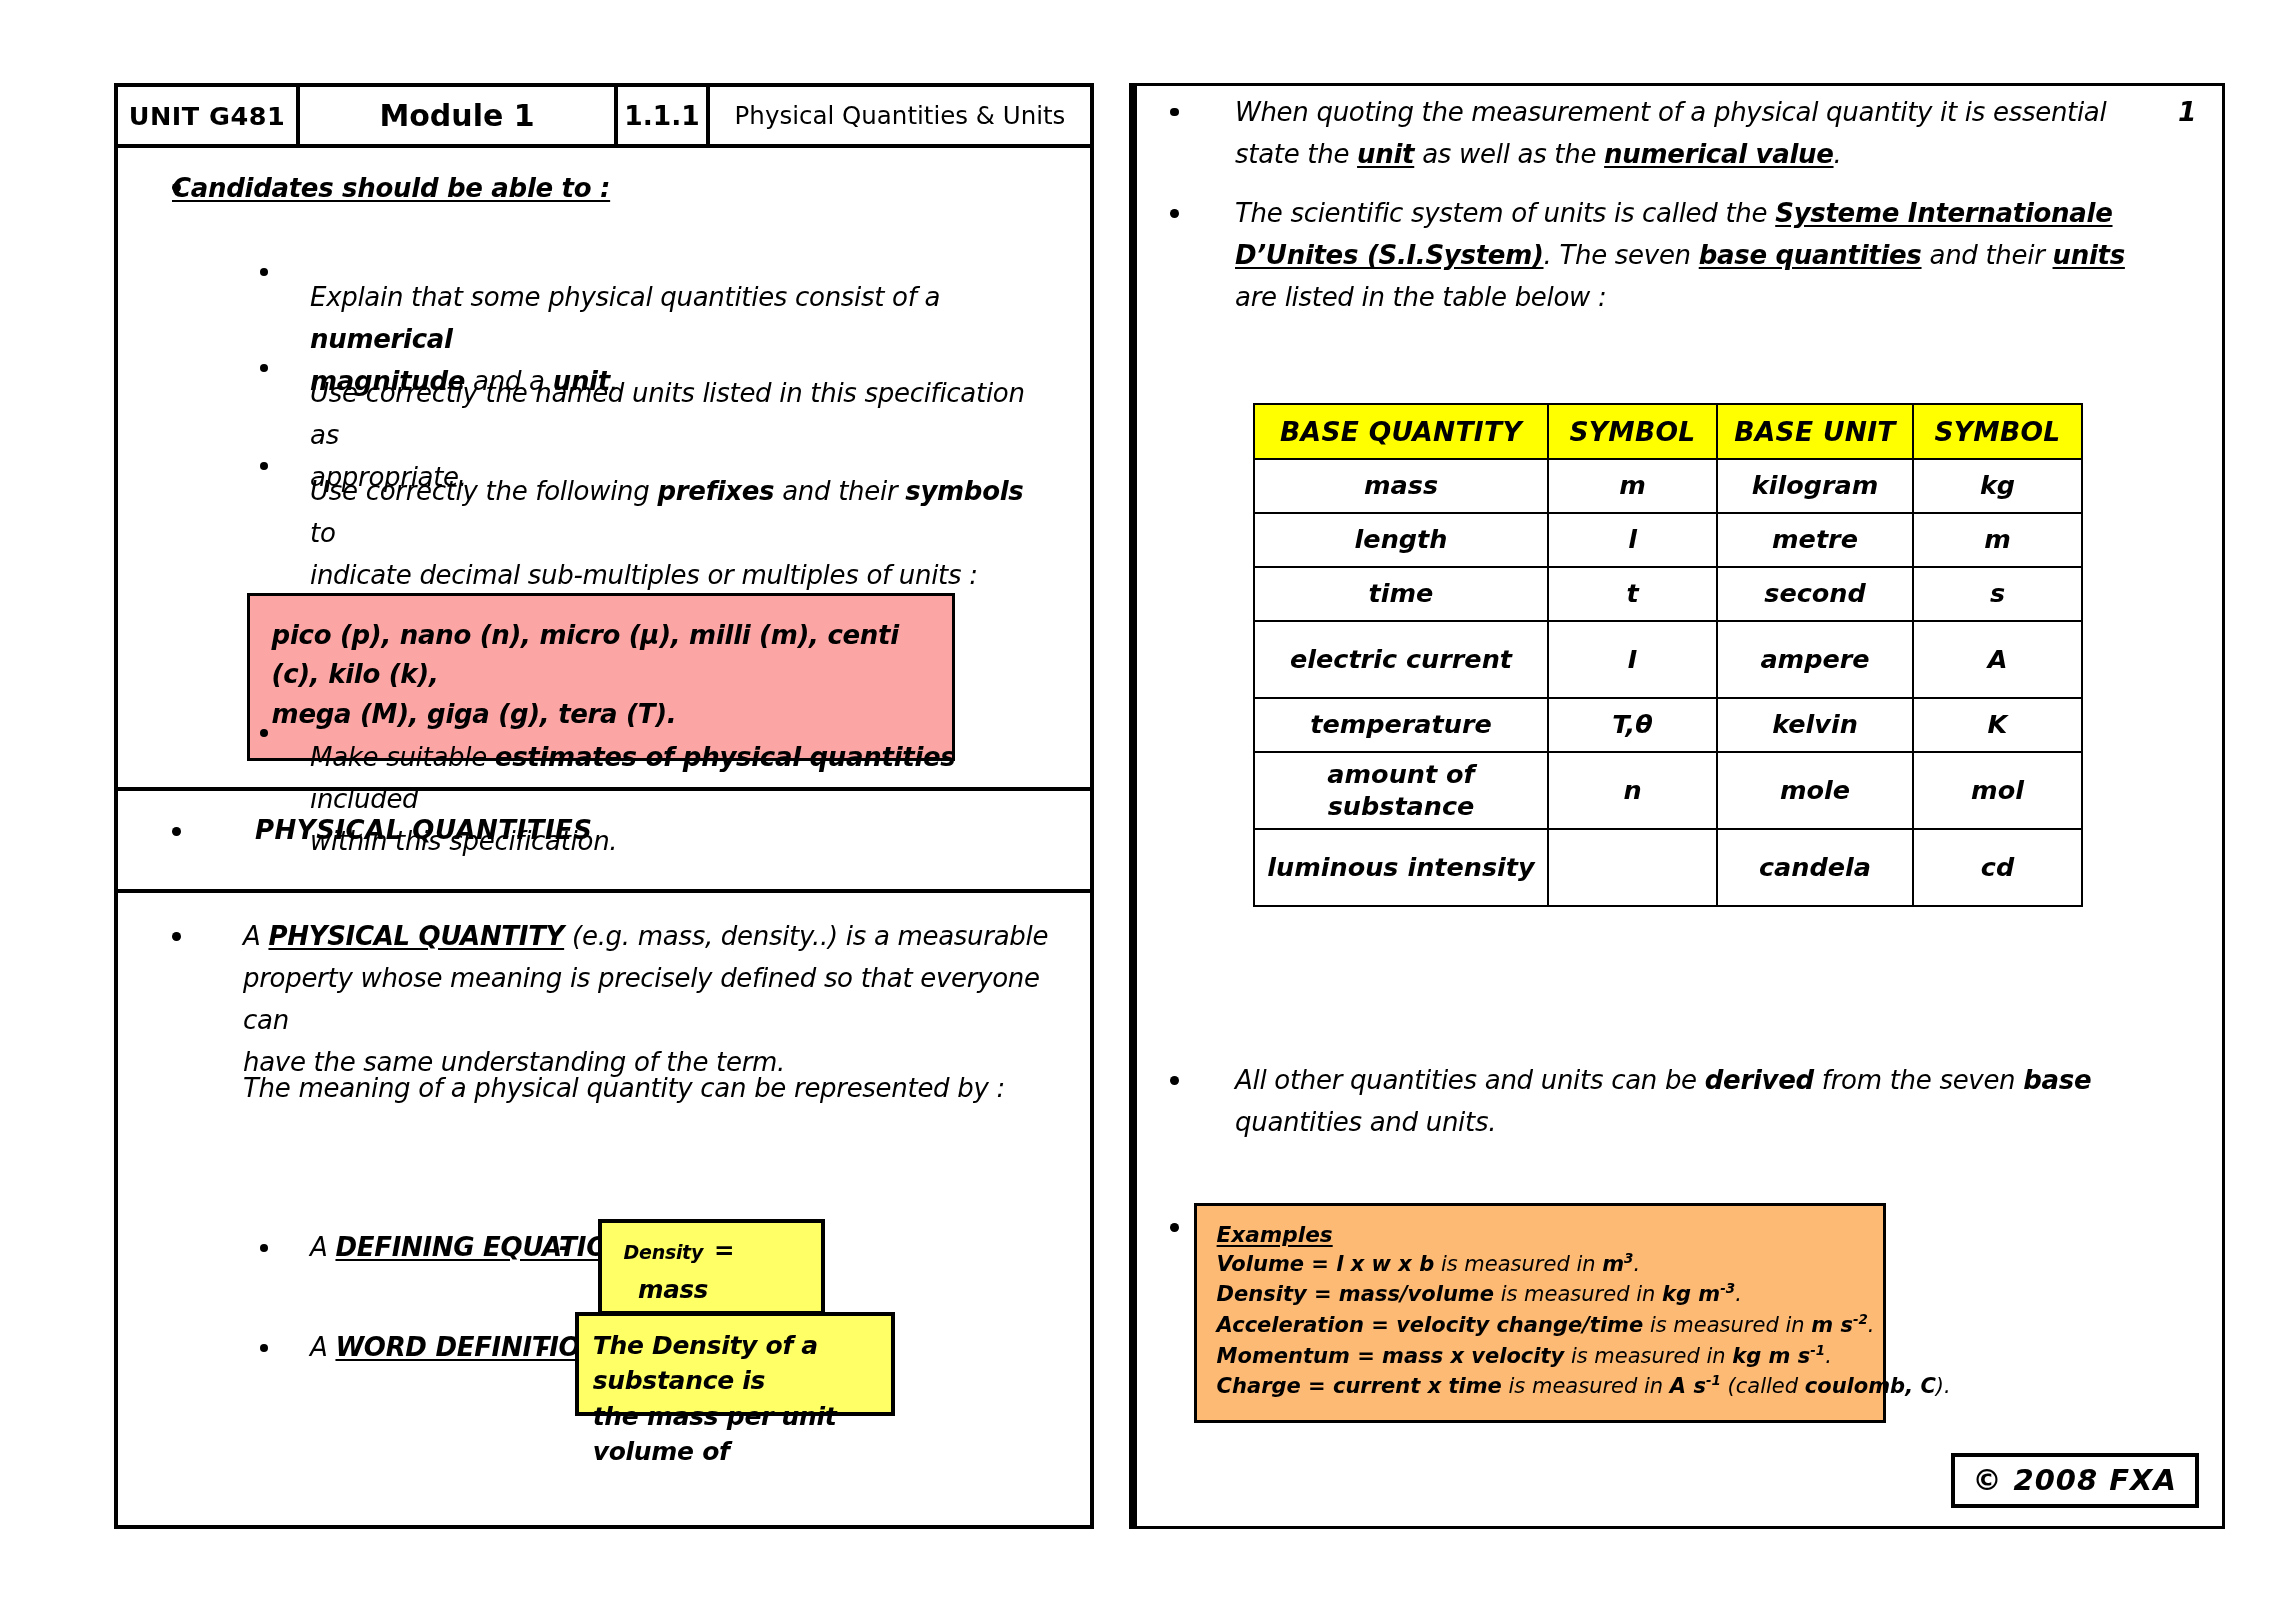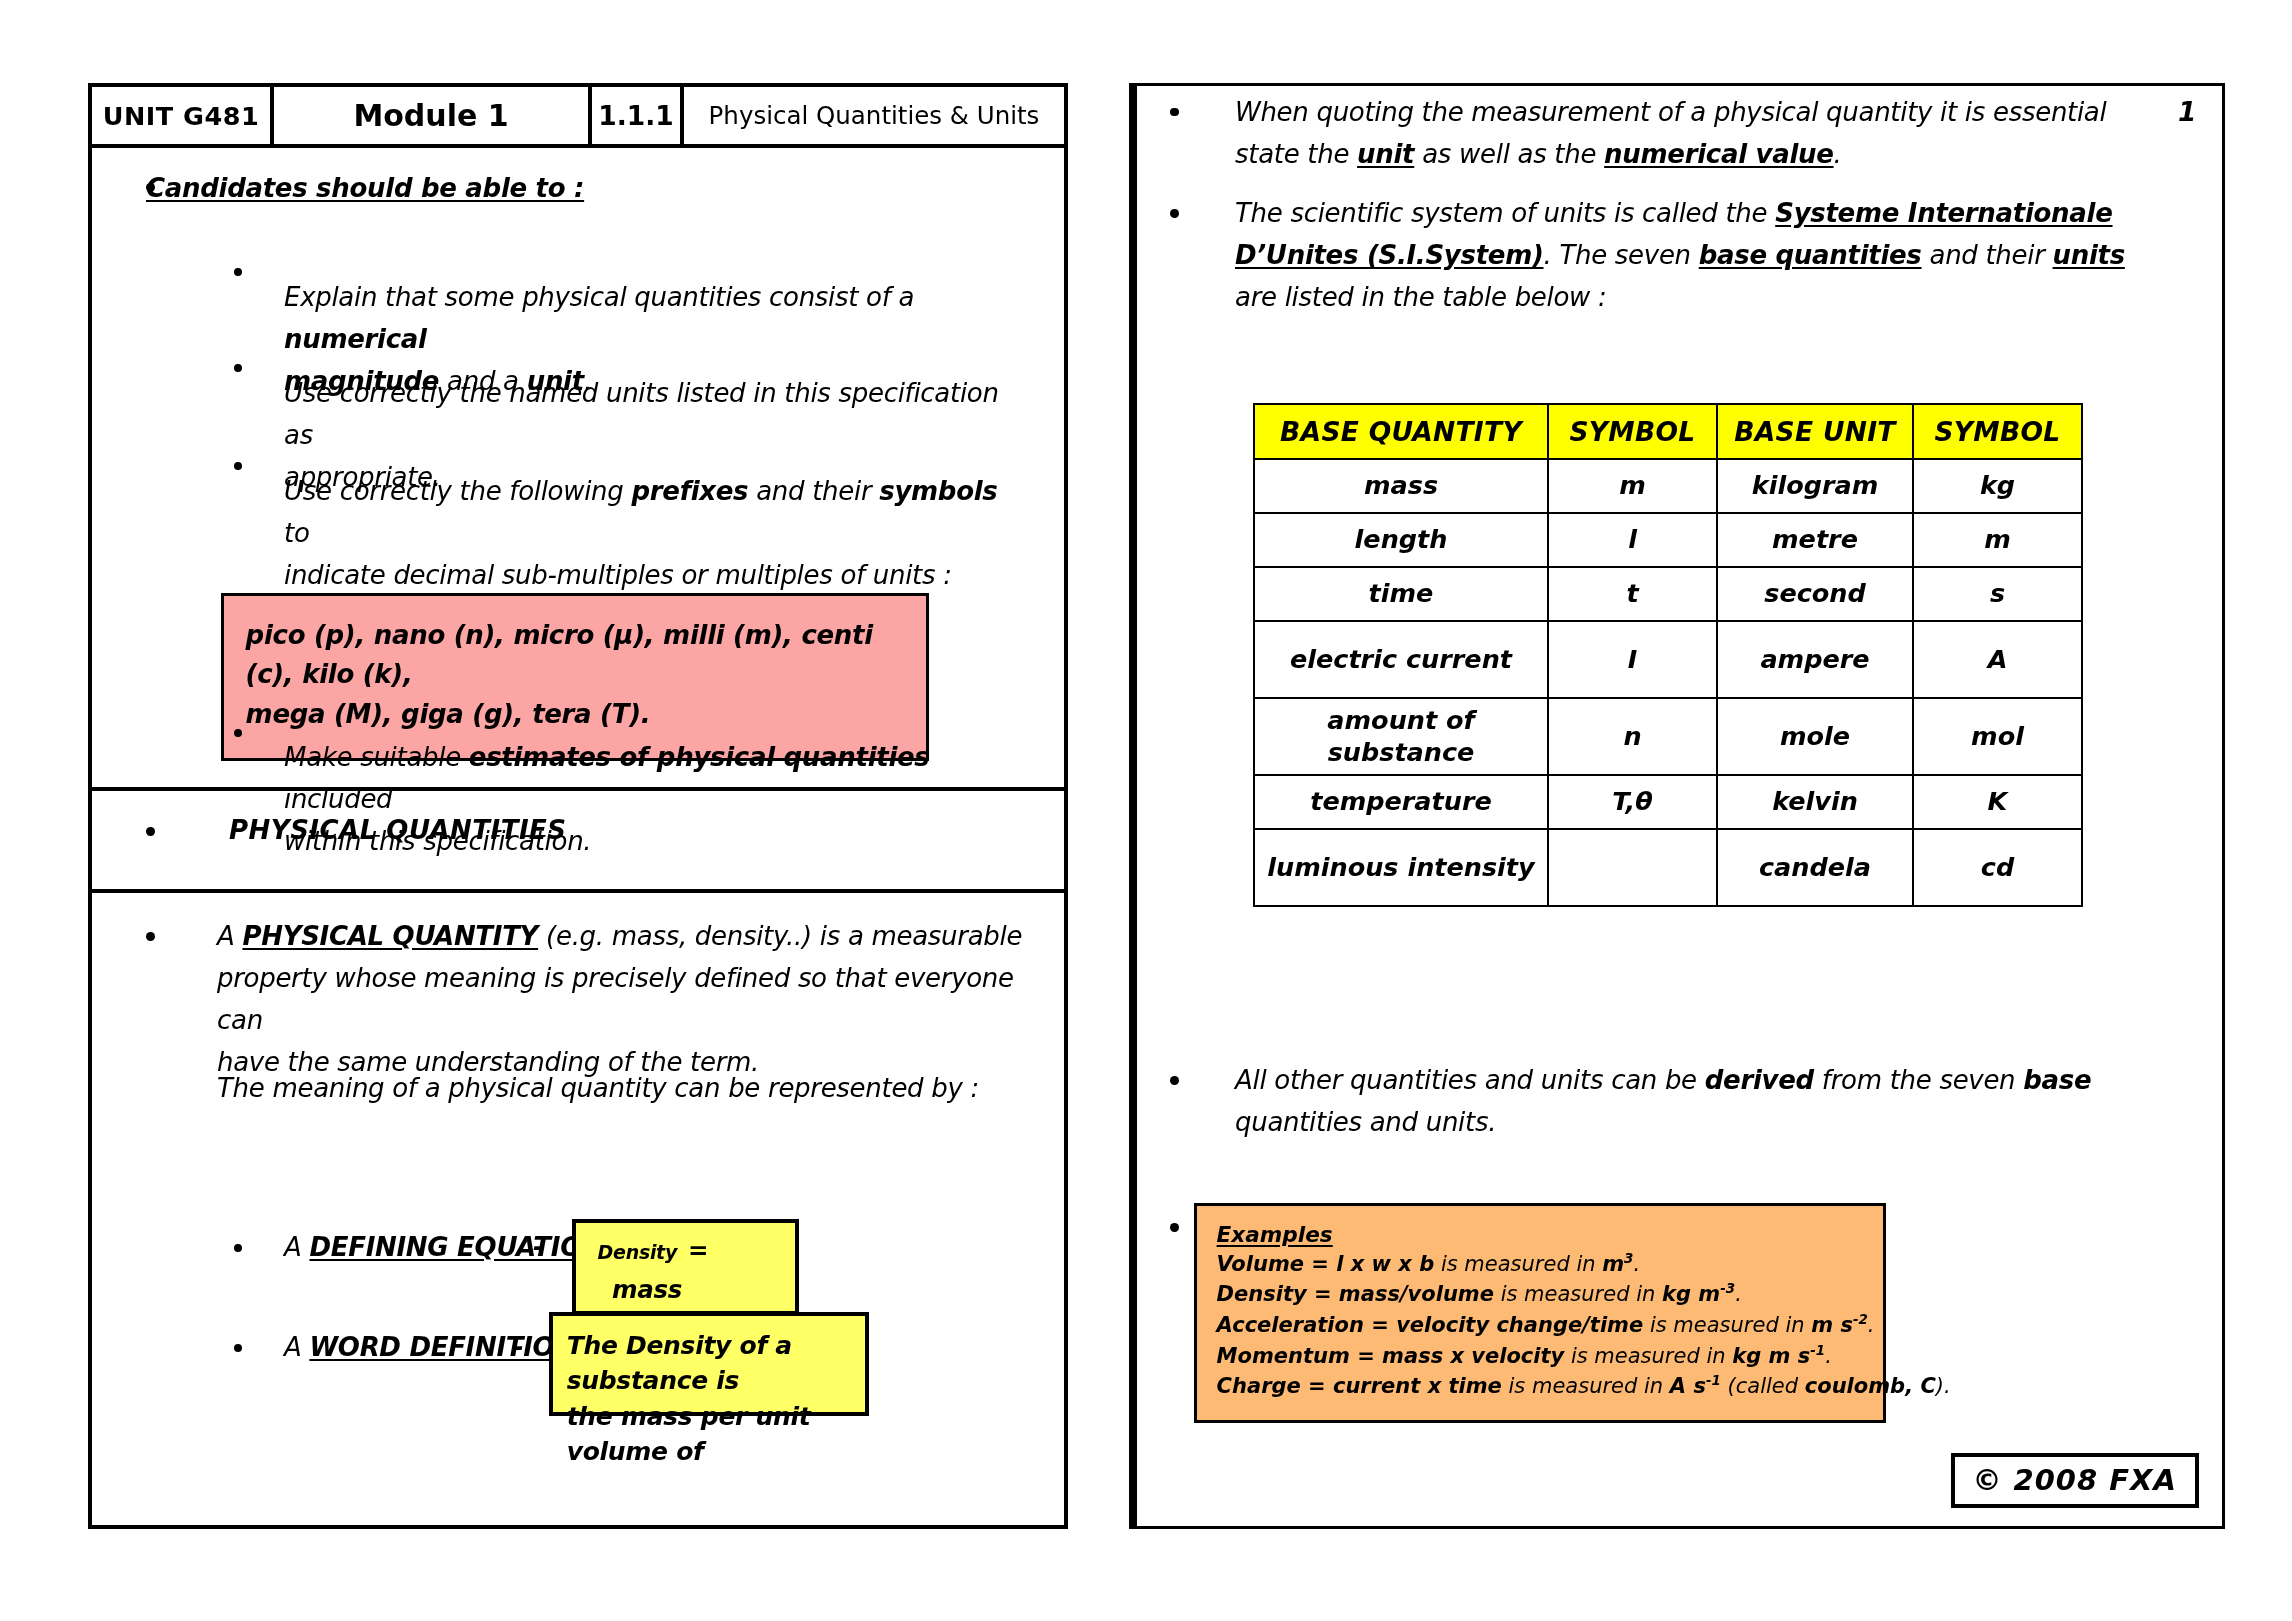--- a/index.html
+++ b/index.html
@@ -20,21 +20,21 @@
   .page {
     position: relative;
     width: 2293px;
     height: 1621px;
     box-sizing: border-box;
   }
 
   
   .col-left {
     position: absolute;
-    left: 88px;
+    left: 114px;
     top: 83px;
     width: 980px;
     height: 1446px;
     border: 4.9px solid #000;
     box-sizing: border-box;
     background: #fff;
   }
   .col-right {
     position: absolute;
     left: 1129px;
@@ -425,32 +425,32 @@
           <td>second</td>
           <td>s</td>
         </tr>
         <tr>
           <td class="two-line">electric current</td>
           <td class="two-line">I</td>
           <td class="two-line">ampere</td>
           <td class="two-line">A</td>
         </tr>
         <tr>
+          <td>temperature</td>
+          <td>T,θ</td>
+          <td>kelvin</td>
+          <td>K</td>
+        </tr>
+        <tr>
           <td class="two-line">amount of substance</td>
           <td class="two-line">n</td>
           <td class="two-line">mole</td>
           <td class="two-line">mol</td>
         </tr>
         <tr>
-          <td>temperature</td>
-          <td>T,θ</td>
-          <td>kelvin</td>
-          <td>K</td>
-        </tr>
-        <tr>
           <td class="two-line">luminous intensity</td>
           <td class="two-line"></td>
           <td class="two-line">candela</td>
           <td class="two-line">cd</td>
         </tr>
       </tbody>
     </table>
 
     <div class="bullet-row">
       <span class="dot" style="left:33px; top:990px;"></span>

